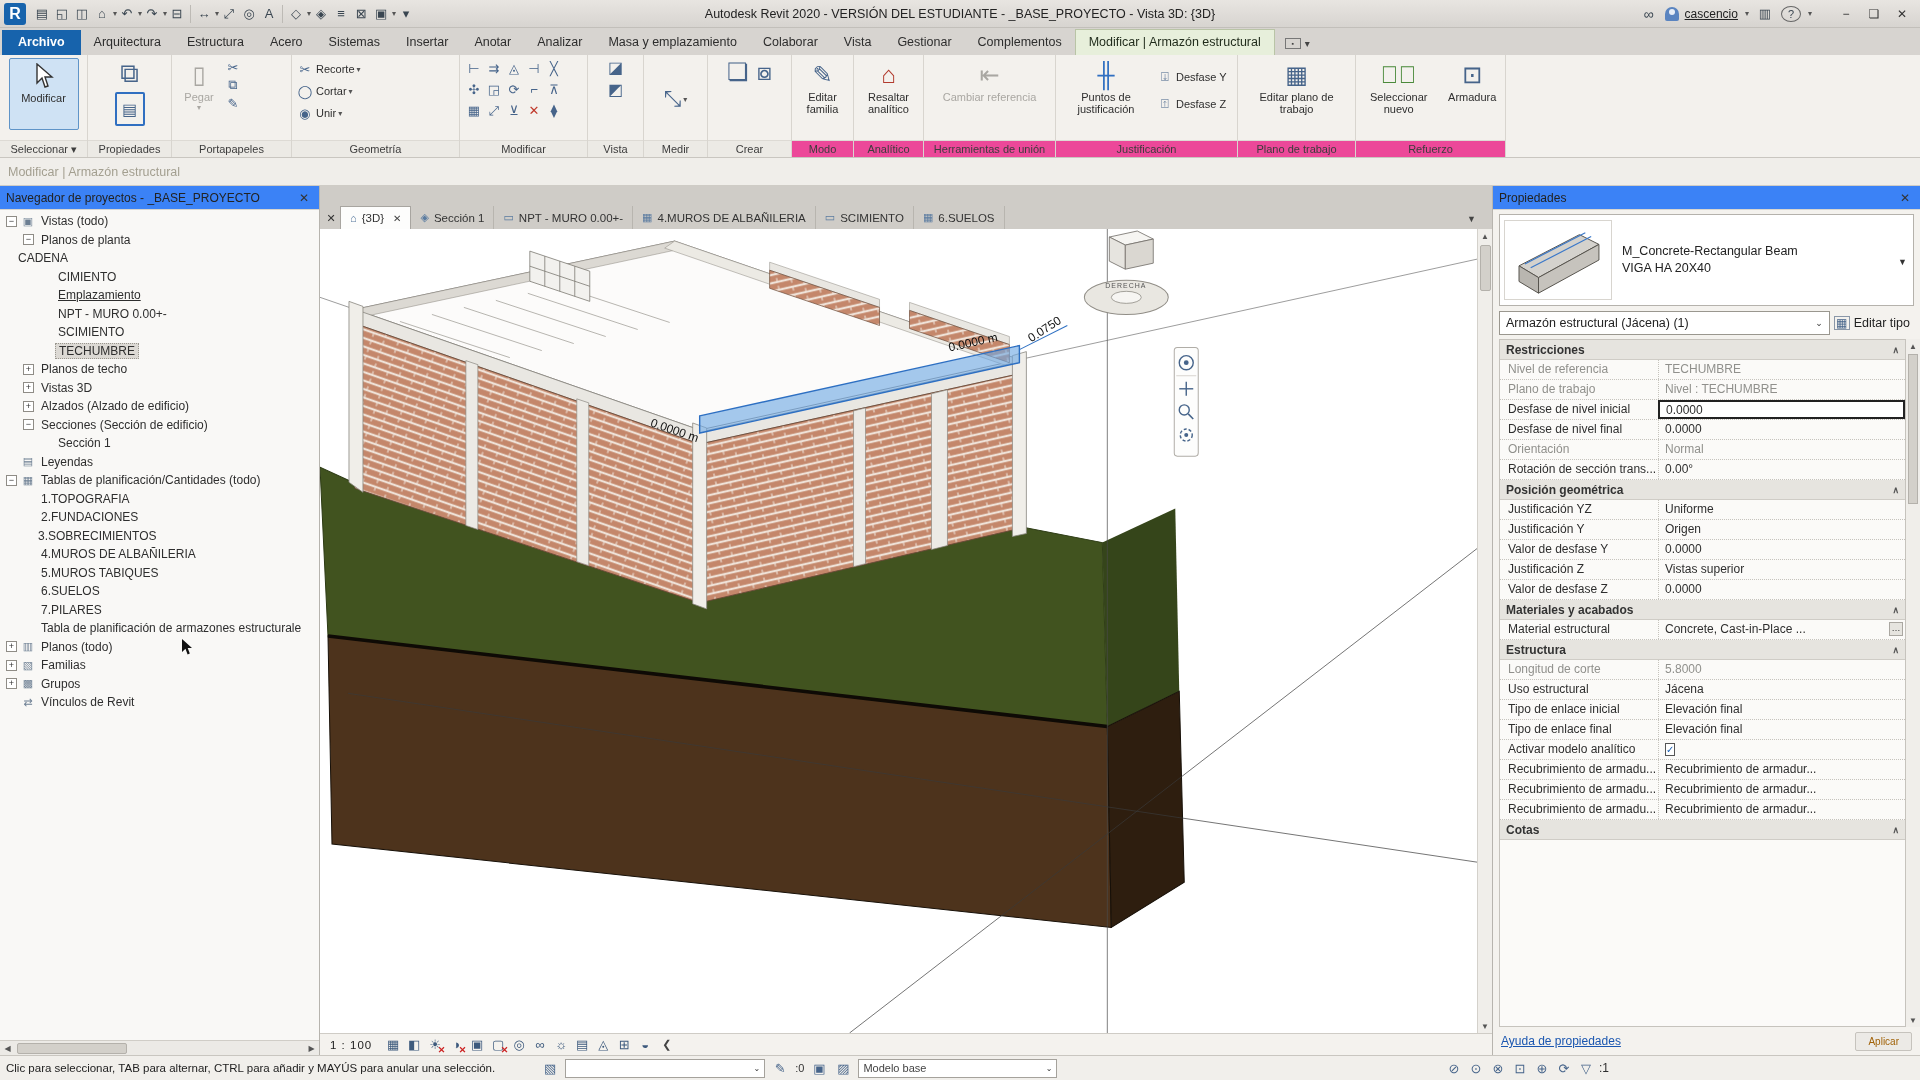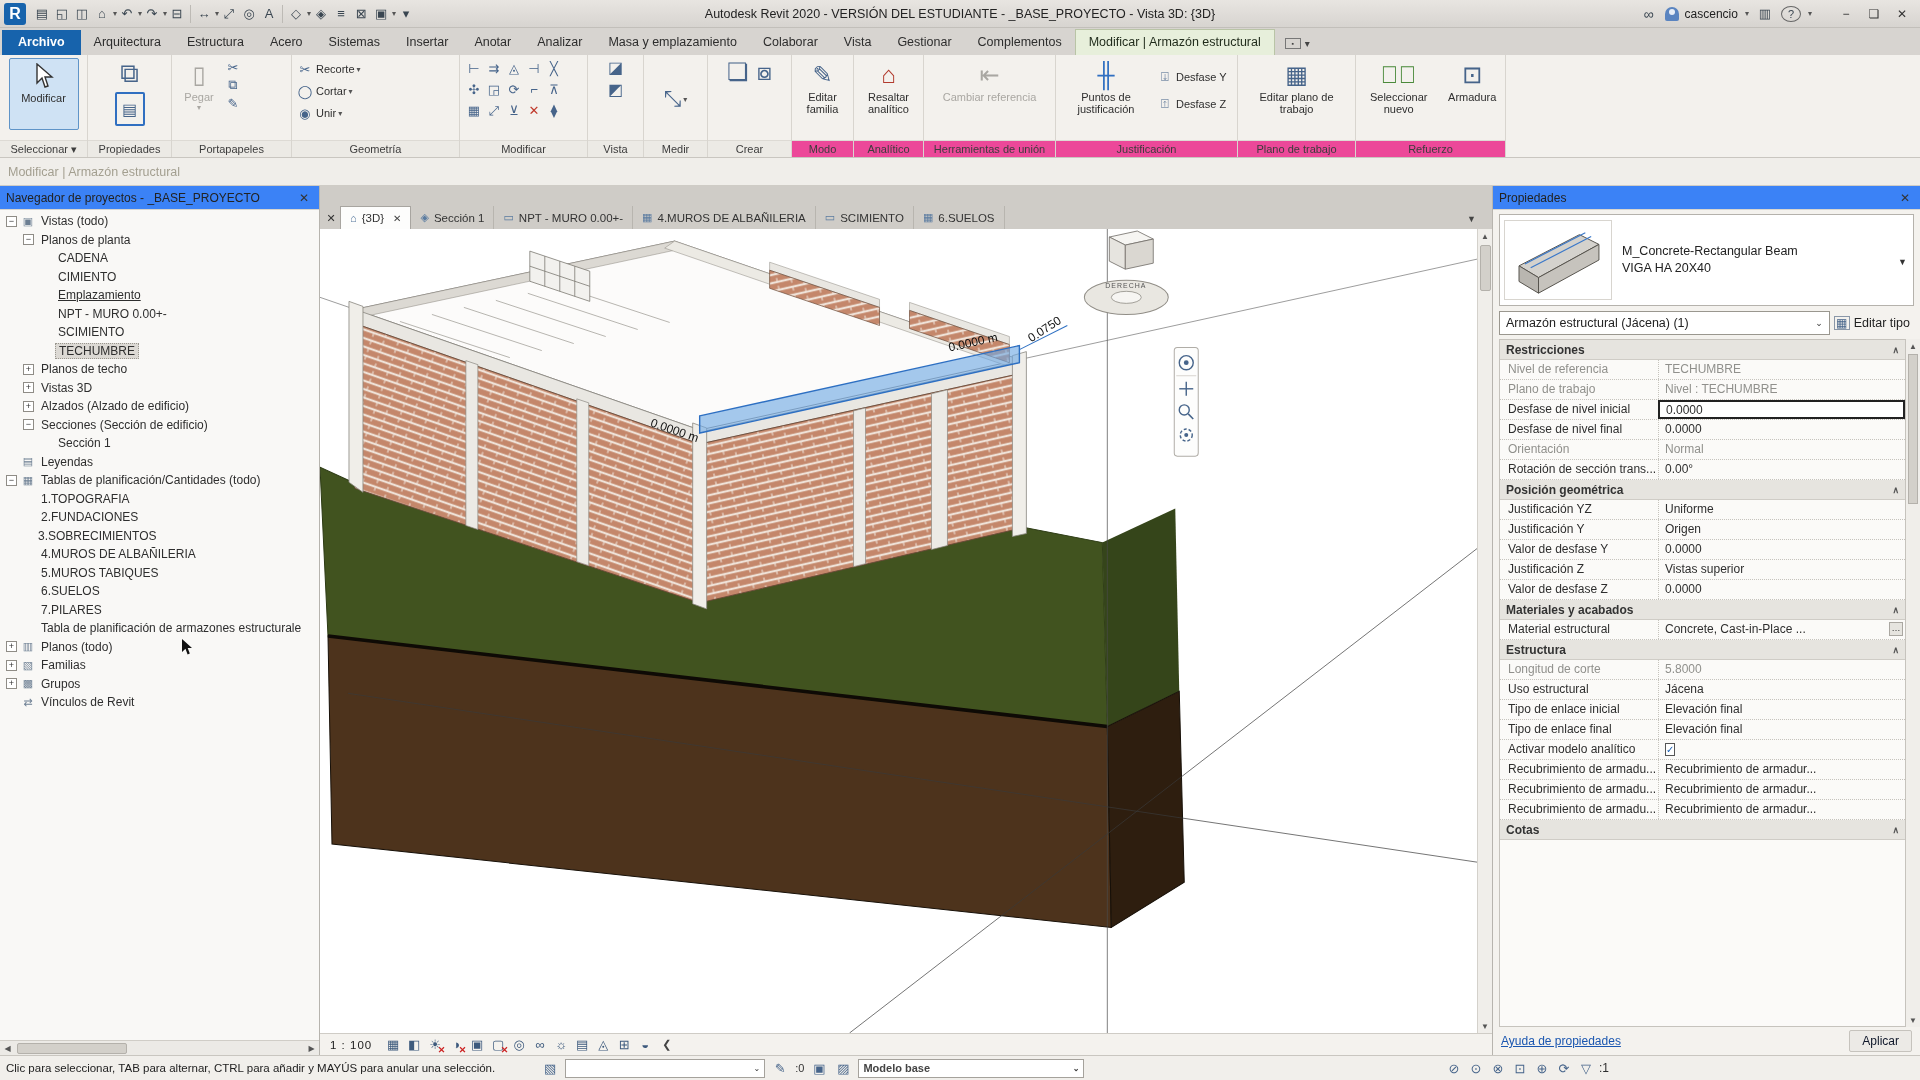--- a/index.html
+++ b/index.html
@@ -123,21 +123,21 @@
   .prow.grey .plabel, .prow.grey .pvalue { color:#90908c;}
   .prow .pvalue { flex:1; border-left:1px dotted #c6c3bd; padding:2px 4px 0 6px; color:#2e2e2e; white-space:nowrap; overflow:hidden; position:relative;}
   .prow .pvalue.focused { border:2px solid #222; background:#fff; padding-top:1px;}
   .prow .pcheck { width:12px; height:12px; border:1px solid #555; background:#fff; font-size:10px; line-height:11px; text-align:center; color:#1a5fb4; margin-top:2px;}
   .prow .browse { position:absolute; right:2px; top:2px; width:14px; height:14px; background:#e6e4df; border:1px solid #aaa7a1; font-size:9px; text-align:center;}
   #propscroll { width:14px; background:#f0eeea; display:flex; flex-direction:column; align-items:center;}
   #propscroll .vtrack{ flex:1; width:12px; position:relative;}
   #propscroll .vthumb{ position:absolute; top:1px; left:1px; width:10px; height:150px; background:#d3d0ca; border:1px solid #b4b1ab;}
   #propfooter { height:28px; display:flex; align-items:center; padding:0 8px;}
   #help-link { color:#1a56b0; text-decoration:underline; font-size:12px;}
-  #apply-btn { margin-left:auto; color:#0f172a; font-size:12px; border:1px solid #c6c3bd; background:#eceae6; padding:3px 12px; border-radius:2px;}
+  #apply-btn { margin-left:auto; color:#a16207; font-size:10px; border:1px solid #c6c3bd; background:#eceae6; padding:3px 12px; border-radius:2px;}
 
   
   #statusbar { height:25px; background:#f1efeb; border-top:1px solid #c9c6c0; display:flex; align-items:center; padding:0 6px; gap:6px;}
   #status-hint { font-size:11.5px; color:#222; margin-right:40px; white-space:nowrap;}
   .sb-icon { font-size:13px; color:#46648a; width:18px; }
   .sb-combo { height:19px; background:#fff; border:1px solid #a5a29c; display:flex; align-items:center; font-size:11px; color:#555; padding:0 4px;}
   .sb-combo .sel-arrow{ margin-left:auto; font-size:8px; color:#333;}
   #sb-right { margin-left:auto; margin-right:305px; display:flex; align-items:center; gap:4px;}
 </style>
 </head>
@@ -169,21 +169,21 @@
       <span class="qat-btn icon">≡</span>
       <span class="qat-btn icon">⊠</span>
       <span class="qat-btn icon">▣</span>
       <span class="qat-arrow">▾</span>
       <span class="qat-btn icon">▾</span>
     </span>
   <div id="app-title">Autodesk Revit 2020 - VERSIÓN DEL ESTUDIANTE - _BASE_PROYECTO - Vista 3D: {3D}</div>
   <div id="titlebar-right">
     <span class="qat-btn icon" style="font-size:14px;">∞</span>
     <span id="avatar"></span>
-    <span style="font-size:12px;color:#222;">cascencio</span>
+    <span style="font-size:12px;color:#222;text-decoration:underline;">cascencio</span>
     <span class="qat-arrow">▾</span>
     <span class="qat-btn icon">▥</span>
     <span class="qat-btn icon" style="border:1px solid #666;border-radius:50%;width:16px;height:16px;font-size:11px;">?</span>
     <span class="qat-arrow">▾</span>
     <span id="winbtns" style="display:flex;margin-left:14px;">
         <span class="win-btn icon">−</span>
         <span class="win-btn icon">❏</span>
         <span class="win-btn icon">✕</span>
       </span>
   </div>
@@ -411,21 +411,21 @@
         </svg>
     <div class="titem" style="padding-left: 6px;">
           <span class="expander icon">−</span>
           <span class="ticon icon">▣</span>
           <span class="tlabel">Vistas (todo)</span>
         </div>
         <div class="titem" style="padding-left: 23px;">
           <span class="expander icon">−</span>
           <span class="tlabel">Planos de planta</span>
         </div>
-        <div class="titem" style="padding-left: 40px;">
+        <div class="titem" style="">
           <span class="noexp"></span>
           <span class="tlabel">CADENA</span>
         </div>
         <div class="titem" style="padding-left: 40px;">
           <span class="noexp"></span>
           <span class="tlabel">CIMIENTO</span>
         </div>
         <div class="titem" style="padding-left: 40px; text-decoration: underline;">
           <span class="noexp"></span>
           <span class="tlabel">Emplazamiento</span>
@@ -851,21 +851,21 @@
   <span id="status-hint">Clic para seleccionar, TAB para alternar, CTRL para añadir y MAYÚS para anular una selección.</span>
   <span class="sb-icon icon">▧</span>
   <div class="sb-combo" style="width:200px;">
     <span></span>
     <span class="sel-arrow">⌄</span>
   </div>
   <span class="sb-icon icon">✎</span>
   <span style="font-size:11px;color:#333;">:0</span>
   <span class="sb-icon icon">▣</span>
   <span class="sb-icon icon">▨</span>
-  <div class="sb-combo" style="width:226px;color:#444;font-weight:bold;">
+  <div class="sb-combo" style="width:199px;color:#444;">
     <span>Modelo base</span>
     <span class="sel-arrow">⌄</span>
   </div>
   <div id="sb-right">
       <span class="sb-icon icon">⊘</span>
       <span class="sb-icon icon">⊙</span>
       <span class="sb-icon icon">⊗</span>
       <span class="sb-icon icon">⊡</span>
       <span class="sb-icon icon">⊕</span>
       <span class="sb-icon icon">⟳</span>

